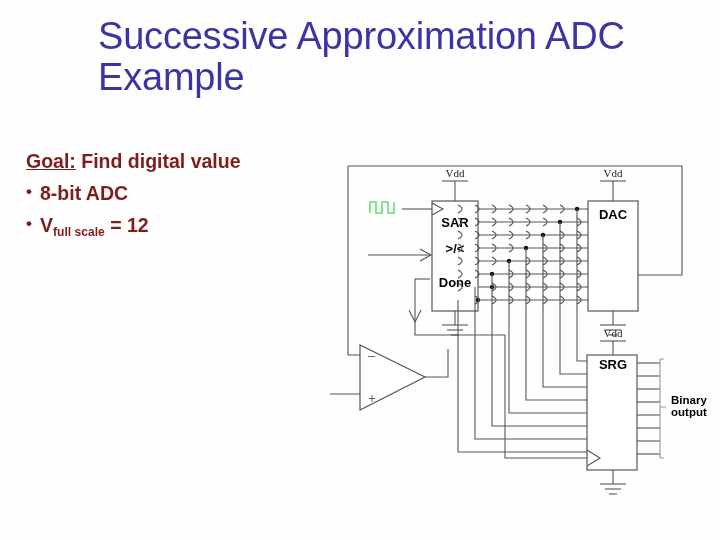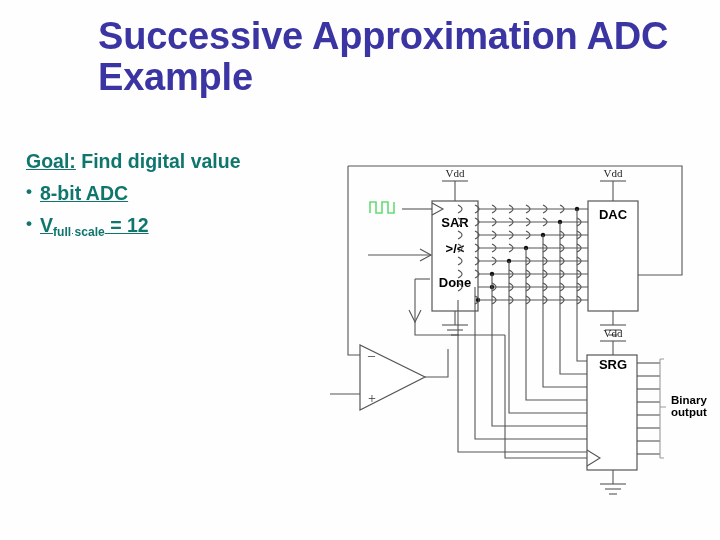--- a/index.html
+++ b/index.html
@@ -18,50 +18,49 @@
   }
 
   
   #slide-title {
     position: absolute;
     left: 98px;
     top: 16px;
     width: 610px;
     font-size: 38px;
     line-height: 1.08;
-    font-weight: bold;
+    font-weight: normal;
     color: #3b35a3;
     letter-spacing: -0.2px;
     white-space: pre-wrap;
   }
 
   
   #body-text {
     position: absolute;
     left: 26px;
     top: 152px;
     width: 300px;
-    color: #0f766e;
+    color: #7f1d1d;
     font-size: 19.5px;
     font-weight: bold;
     line-height: 1.0;
   }
   .txt-line {
     margin: 0 0 12px 0;
     white-space: nowrap;
   }
   .goal-label {
     text-decoration: underline;
   }
   .bullet-line {
     margin: 0 0 13px 0;
     padding-left: 14px;
     position: relative;
     white-space: nowrap;
-    text-decoration: underline;
   }
   .bullet-line::before {
     content: "\2022";
     position: absolute;
     left: 0;
     top: -1px;
     font-size: 17px;
   }
   .sub {
     font-size: 0.62em;

